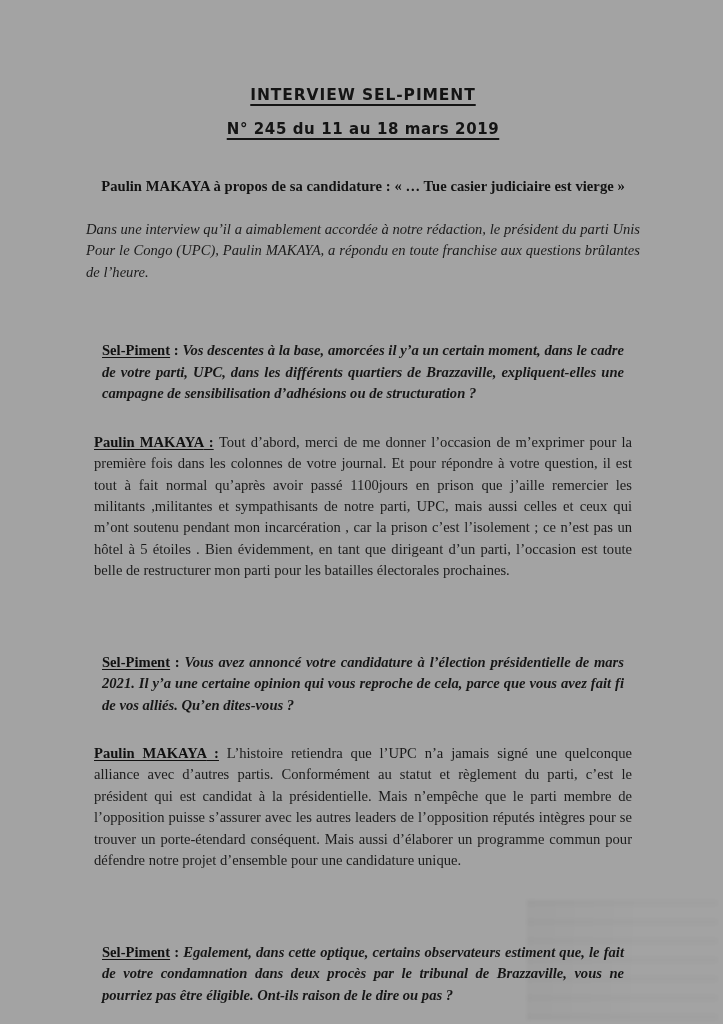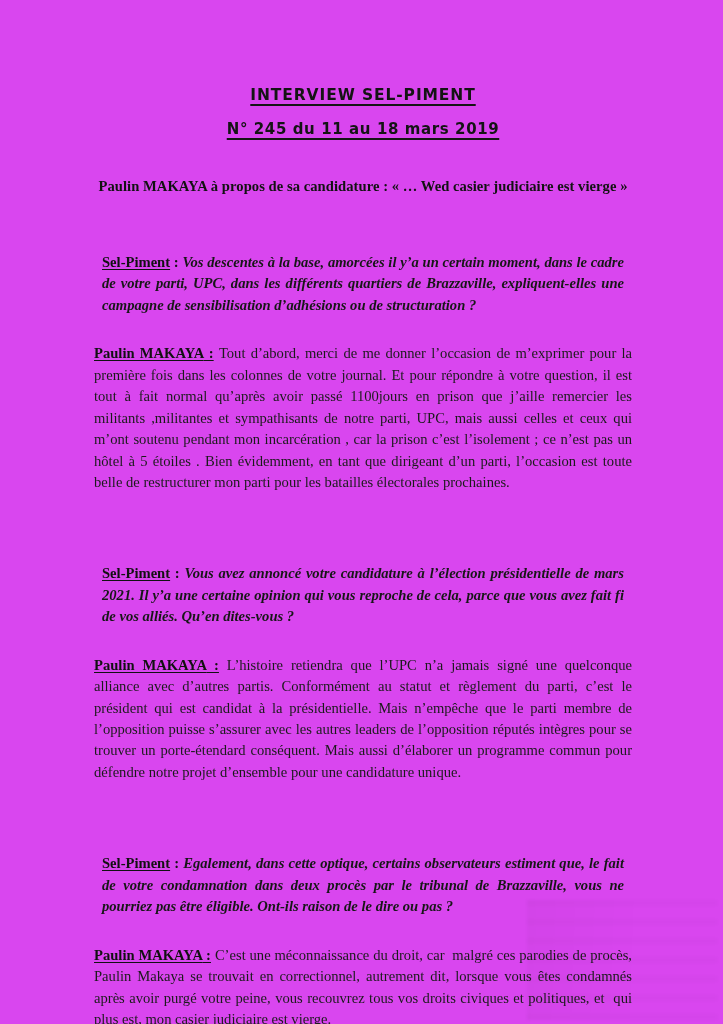--- a/index.html
+++ b/index.html
@@ -13,21 +13,21 @@
     position: relative;
     overflow: hidden;
     font-family: "Liberation Serif", "DejaVu Serif", serif;
     color: #1b1b1b;
     -webkit-font-smoothing: antialiased;
   }
 
   .page {
     position: absolute;
     inset: 0;
-    background: #d946ef;
+    background: #a3a3a3;
   }
 
   
   .scan-artifact {
     position: absolute;
     right: 6px;
     bottom: 4px;
     width: 190px;
     height: 120px;
     background:
@@ -137,23 +137,24 @@
 </head>
 <body>
 
 <div class="page">
 
   <div class="content">
 
     <div class="masthead">
       <h1 class="doc-title">INTERVIEW SEL-PIMENT</h1>
       <h2 class="doc-issue">N° 245 du 11 au 18 mars 2019</h2>
-      <h3 class="doc-headline">Paulin MAKAYA à propos de sa candidature : « … Wed casier judiciaire est vierge »</h3>
+      <h3 class="doc-headline">Paulin MAKAYA à propos de sa candidature : « … Tue casier judiciaire est vierge »</h3>
     </div>
 
+    <p class="intro">Dans une interview qu’il a aimablement accordée à notre rédaction, le président du parti Unis Pour le Congo (UPC), Paulin MAKAYA, a répondu en toute franchise aux questions brûlantes de l’heure.</p>
 
     <div class="qa-block first-q">
       <p class="question">
         <span class="speaker">Sel-Piment</span><span class="speaker-sep keepspace"> : </span><span class="keepspace">Vos descentes à la base, amorcées il y’a un certain moment, dans le cadre de votre parti, UPC, dans les différents quartiers de Brazzaville, expliquent-elles une campagne de sensibilisation d’adhésions ou de structuration ?</span>
       </p>
       <p class="answer">
         <span class="speaker">Paulin MAKAYA</span><span class="speaker"> :</span><span class="speaker-sep keepspace"> </span><span class="keepspace">Tout d’abord, merci de me donner l’occasion de m’exprimer pour la première fois dans les colonnes de votre journal. Et pour répondre à votre question, il est tout à fait normal qu’après avoir passé 1100jours en prison que j’aille remercier les militants ,militantes et sympathisants de notre parti, UPC, mais aussi celles et ceux qui m’ont soutenu pendant mon incarcération , car la prison c’est l’isolement ; ce n’est pas un hôtel à 5 étoiles . Bien évidemment, en tant que dirigeant d’un parti, l’occasion est toute belle de restructurer mon parti pour les batailles électorales prochaines.</span>
       </p>
     </div>
 

